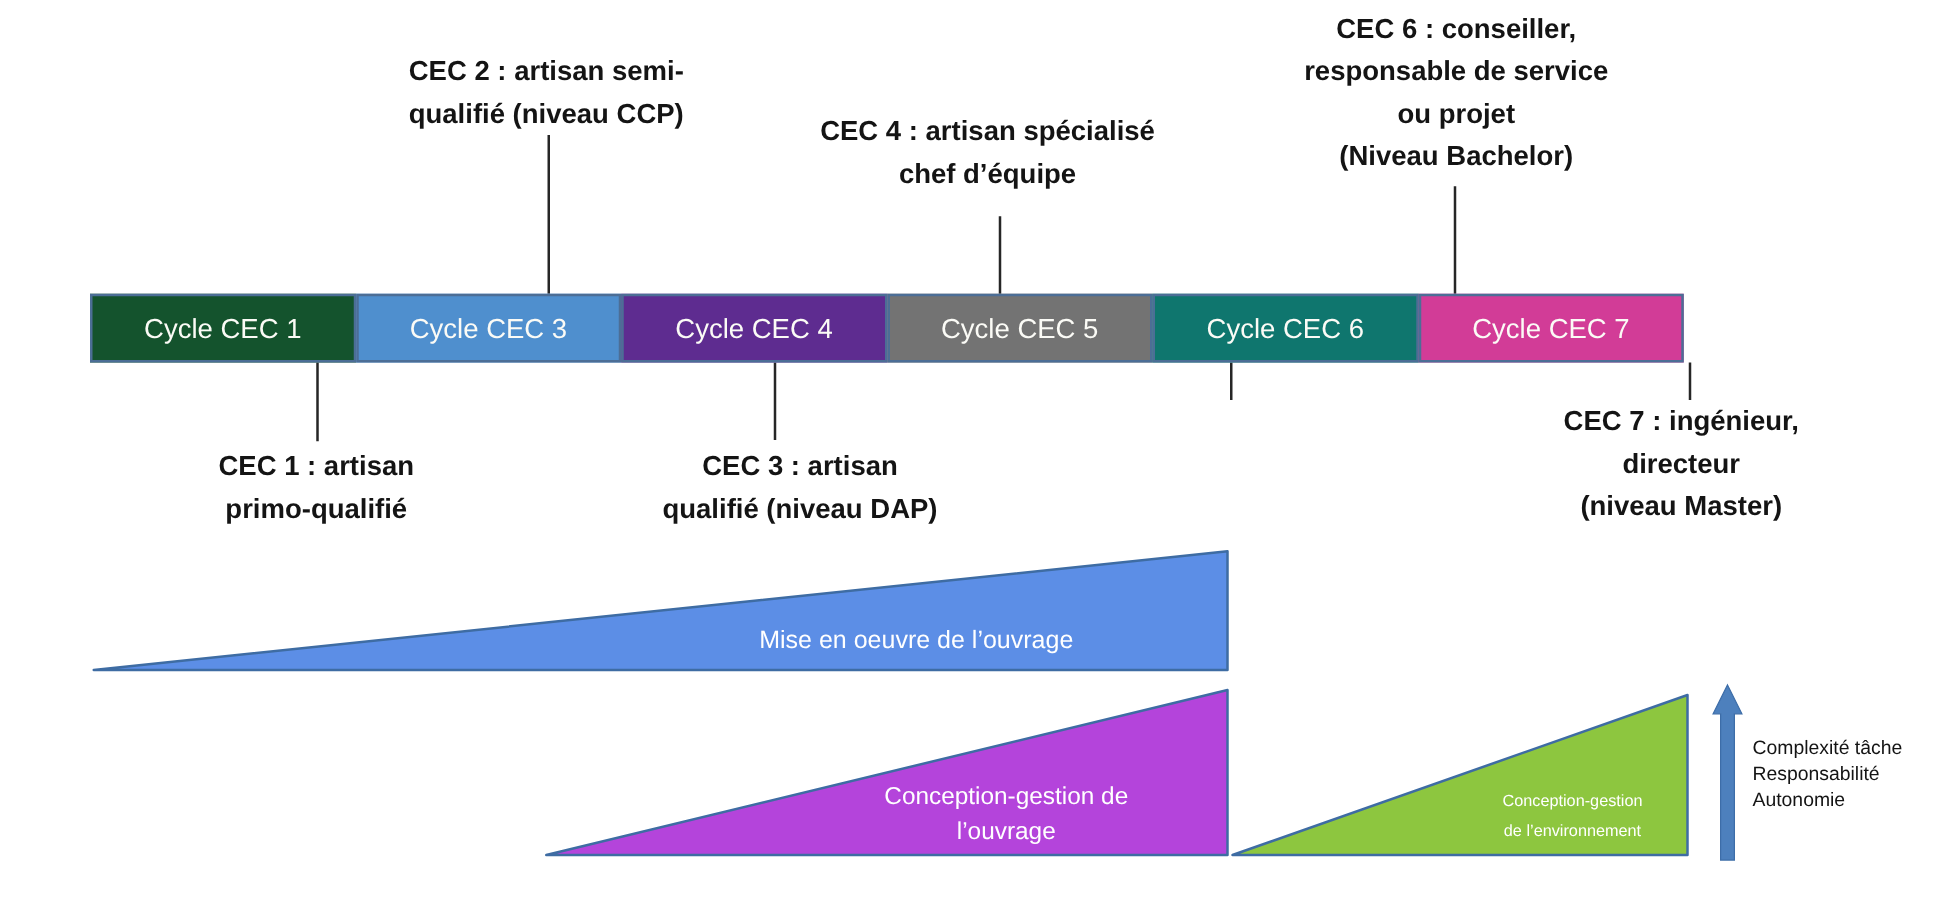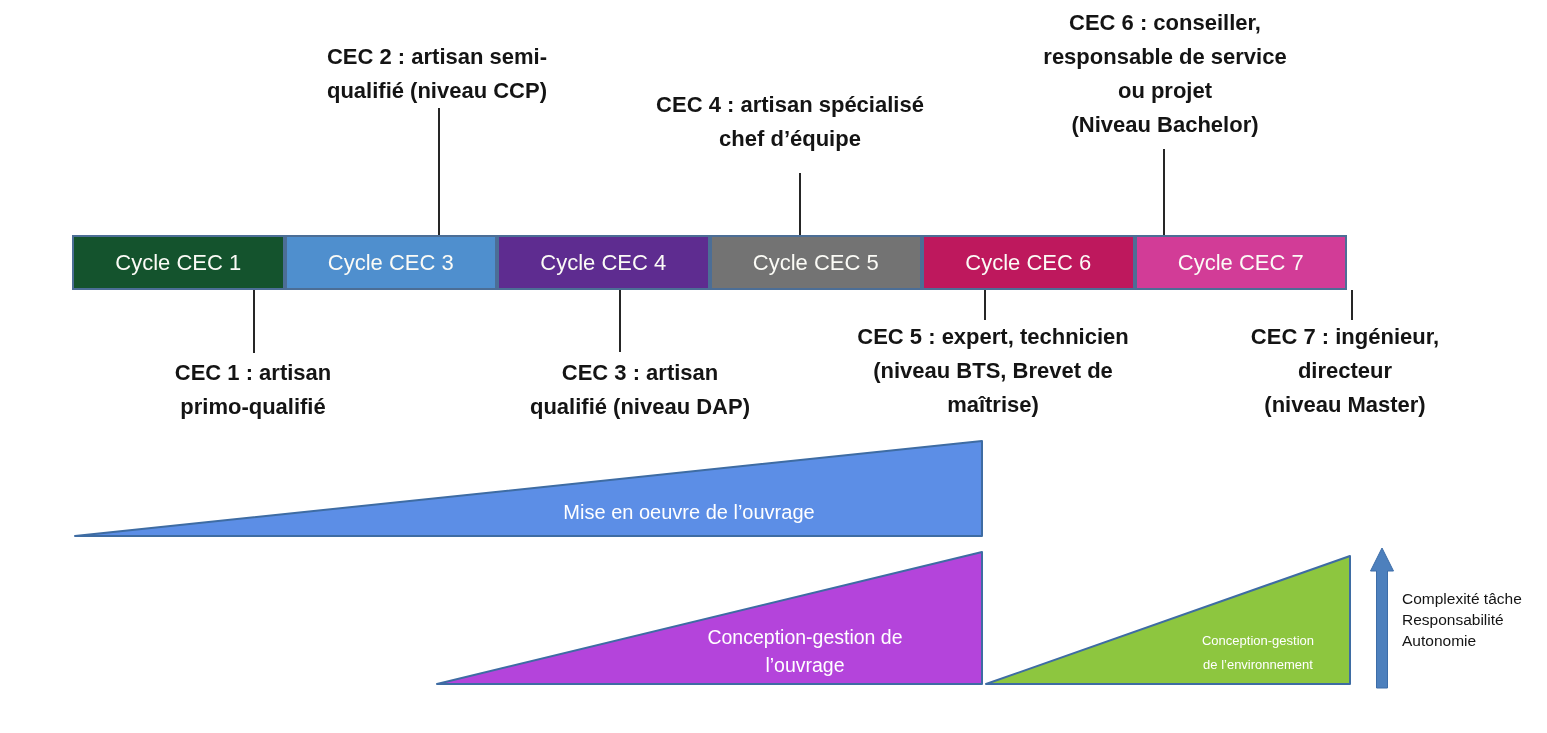--- a/index.html
+++ b/index.html
@@ -7,21 +7,21 @@
           font-family:"Liberation Sans",sans-serif;}
   .callout{position:absolute;transform:translateX(-50%);text-align:center;font-weight:bold;
            font-size:22px;line-height:34px;color:#141414;white-space:nowrap;}
   .leader{position:absolute;width:2px;background:#262626;}
   .bar{position:absolute;left:72px;top:235px;width:1275px;height:55px;display:flex;}
   .seg{flex:1;box-sizing:border-box;border:2px solid #4C6E96;display:flex;align-items:center;
        justify-content:center;font-size:22px;color:#fbfbf6;}
   .tri-svg{position:absolute;left:0;top:0;}
   .tri-label{position:absolute;transform:translateX(-50%);text-align:center;color:#ffffff;
              white-space:nowrap;}
-  .tri-label.blue{font-size:20px;line-height:26px;}
+  .tri-label.blue{font-size:20px;line-height:26px;margin-left:44px;}
   .tri-label.purple{font-size:19.5px;line-height:28px;}
   .tri-label.green{font-size:13px;line-height:24px;margin-left:36px;}
   .tri{stroke:#3E6CA3;stroke-width:2;stroke-linejoin:round;}
   .arrow{stroke:#3D6DA8;stroke-width:1;}
   .legend{position:absolute;left:1402px;top:588px;font-size:15.5px;line-height:21px;
           color:#141414;white-space:nowrap;}
 </style>
 </head>
 <body>
 
@@ -43,45 +43,40 @@
   </div>
 
   <div class="callout" style="left:253px;top:356px;">
     <div>CEC 1 : artisan</div>
     <div>primo-qualifié</div>
   </div>
   <div class="callout" style="left:640px;top:356px;">
     <div>CEC 3 : artisan</div>
     <div>qualifié (niveau DAP)</div>
   </div>
-  <div class="callout" style="left:993px;top:320px;">
-    <div>CEC 5 : expert, technicien</div>
-    <div>(niveau BTS, Brevet de</div>
-    <div>maîtrise)</div>
-  </div>
   <div class="callout" style="left:1345px;top:320px;">
     <div>CEC 7 : ingénieur,</div>
     <div>directeur</div>
     <div>(niveau Master)</div>
   </div>
 
   <div class="leader" style="left:438px;top:108px;height:127px;"></div>
   <div class="leader" style="left:799px;top:173px;height:62px;"></div>
   <div class="leader" style="left:1163px;top:149px;height:86px;"></div>
   <div class="leader" style="left:253px;top:290px;height:63px;"></div>
   <div class="leader" style="left:619px;top:290px;height:62px;"></div>
   <div class="leader" style="left:984px;top:290px;height:30px;"></div>
   <div class="leader" style="left:1351px;top:290px;height:30px;"></div>
 
   <div class="bar">
     <div class="seg" style="background: #14532d;">Cycle CEC 1</div>
     <div class="seg" style="background: rgb(79, 143, 206);">Cycle CEC 3</div>
     <div class="seg" style="background: rgb(94, 44, 144);">Cycle CEC 4</div>
     <div class="seg" style="background: #737373;">Cycle CEC 5</div>
-    <div class="seg" style="background: #be185d; text-align: right;">Cycle CEC 6</div>
+    <div class="seg" style="background: #0f766e; text-align: right;">Cycle CEC 6</div>
     <div class="seg" style="background: rgb(210, 60, 151);">Cycle CEC 7</div>
   </div>
 
   <svg class="tri-svg" width="1547" height="733" viewBox="0 0 1547 733">
     <polygon class="tri" points="75,536 982,441 982,536" fill="#5C8EE6"></polygon>
     <polygon class="tri" points="437,684 982,552 982,684" fill="#B444DB"></polygon>
     <polygon class="tri" points="986,684 1350,556 1350,684" fill="#8DC63F"></polygon>
     <polygon class="arrow" points="1382,548 1393.5,571 1387.5,571 1387.5,688 1376.5,688 1376.5,571 1370.5,571" fill="#4D80BD"></polygon>
   </svg>
 

